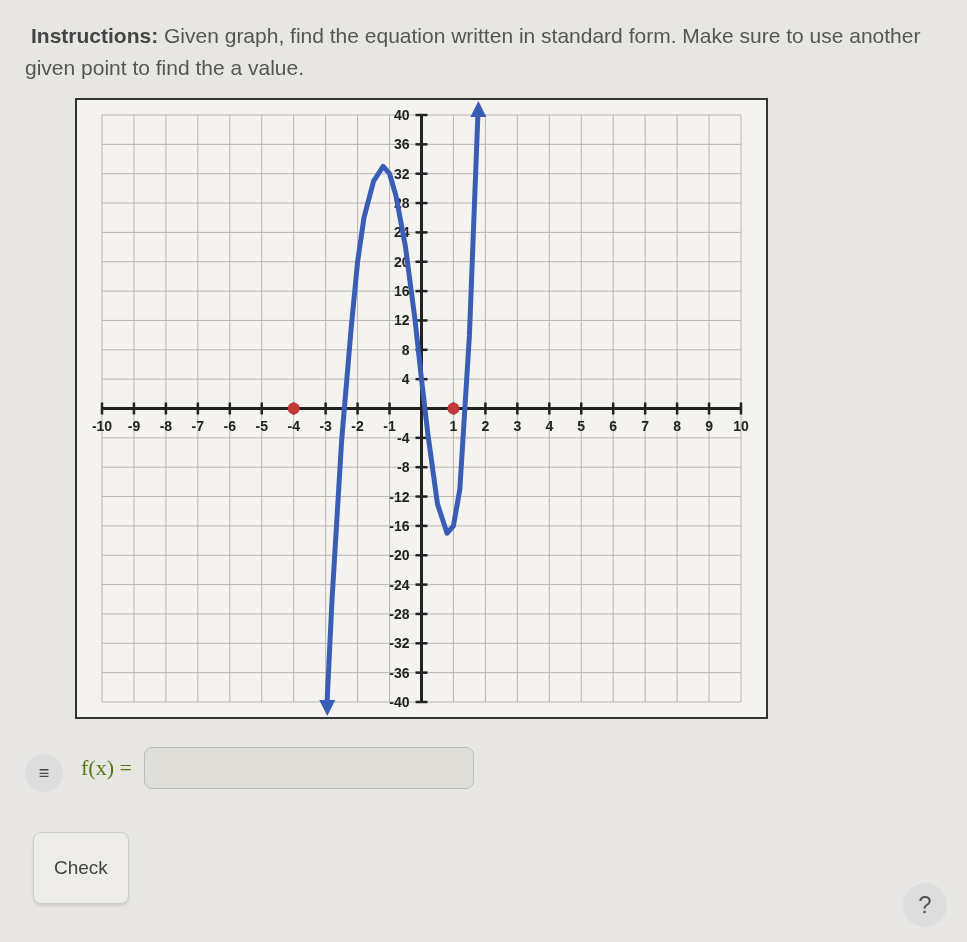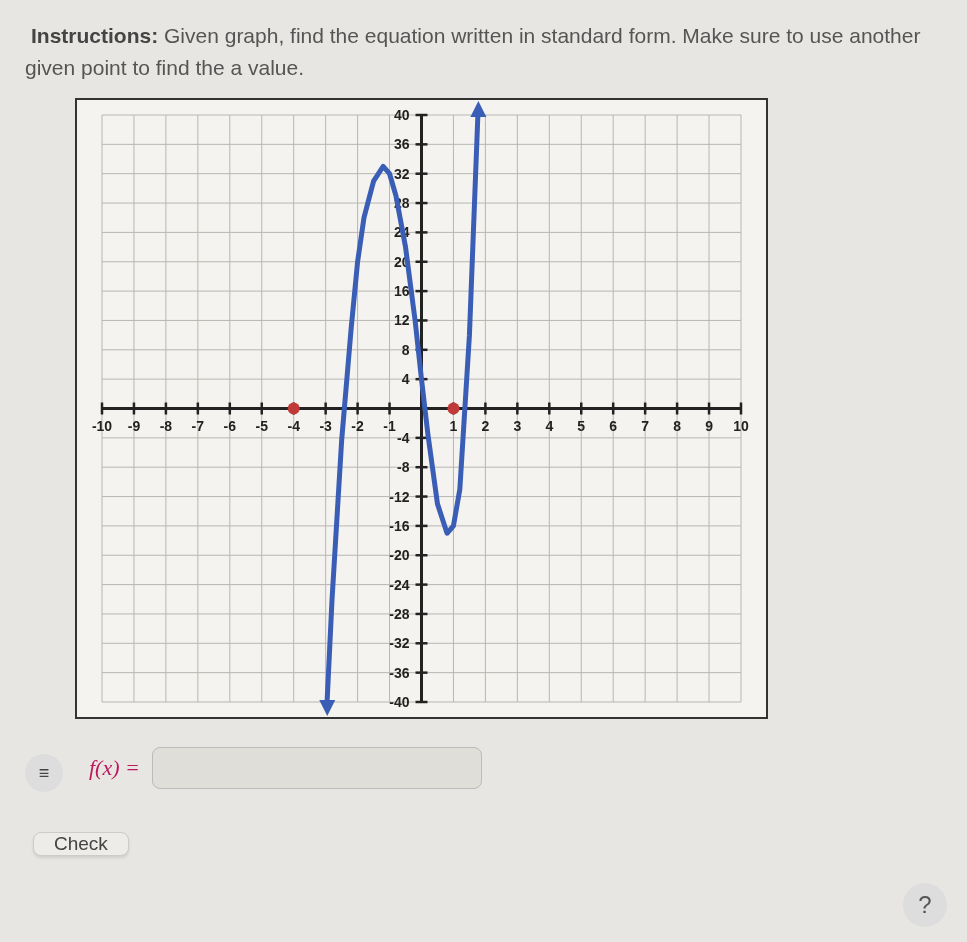--- a/index.html
+++ b/index.html
@@ -45,41 +45,40 @@
       display: flex;
       align-items: center;
       justify-content: center;
       color: #444;
       font-size: 18px;
       cursor: pointer;
       margin-top: 10px;
     }
     .fx-label {
       font-size: 22px;
-      font-style: italic;
-      color: #be185d;
+      color: #4d7c0f;
       font-family: 'Times New Roman', serif;
-      margin-left: 14px;
+      margin-left: 6px;
     }
     .fx-input {
       border: 1px solid #bbb;
       border-radius: 8px;
       background: #e0ded9;
       height: 42px;
       width: 330px;
       font-size: 18px;
       padding: 0 12px;
     }
     .check-btn {
       margin-top: 40px;
       margin-left: 8px;
       background: #eeece8;
       border: 1px solid #ccc;
       border-radius: 8px;
-      padding: 0 20px;
+      padding: 24px 20px;
       font-size: 19px;
       color: #444;
       cursor: pointer;
       box-shadow: 0 2px 3px rgba(0,0,0,0.1);
     }
     .help-btn {
       position: absolute;
       right: 20px;
       bottom: 15px;
       width: 44px;

